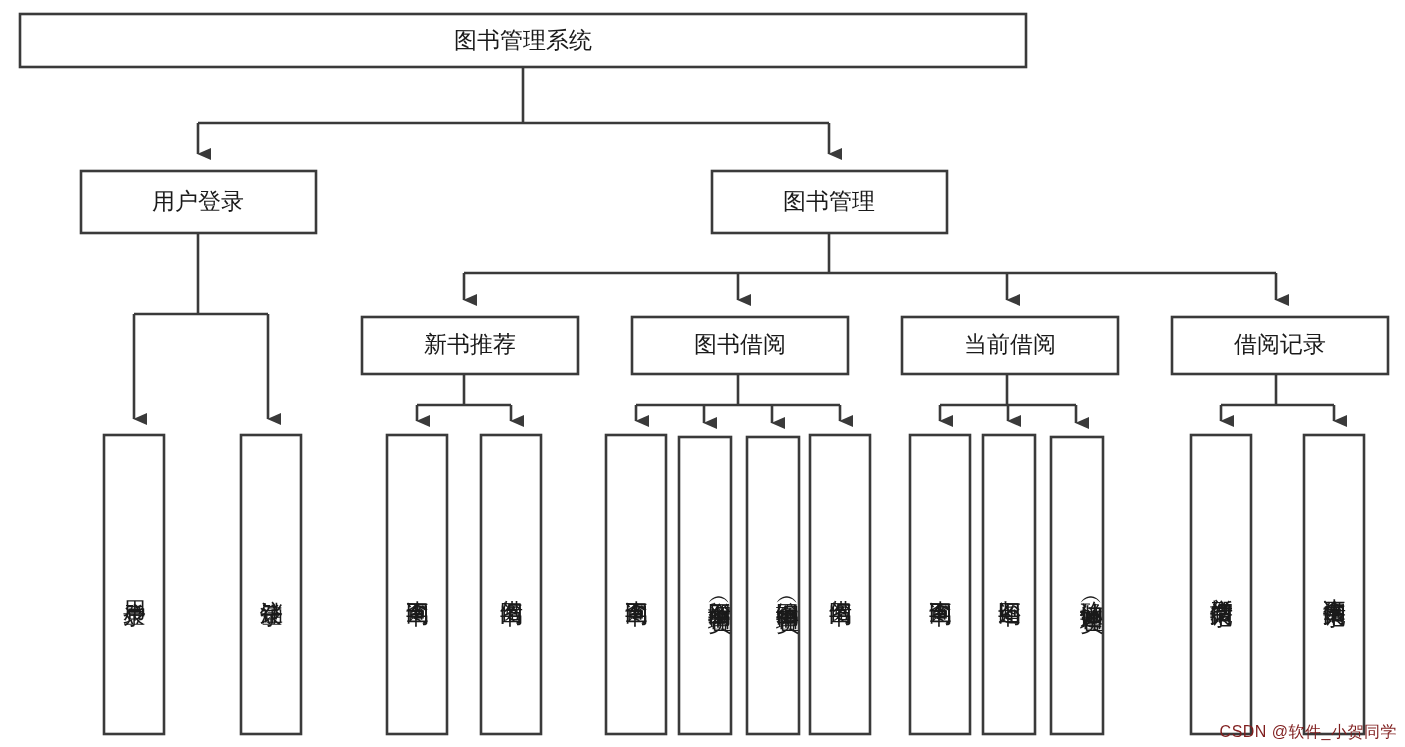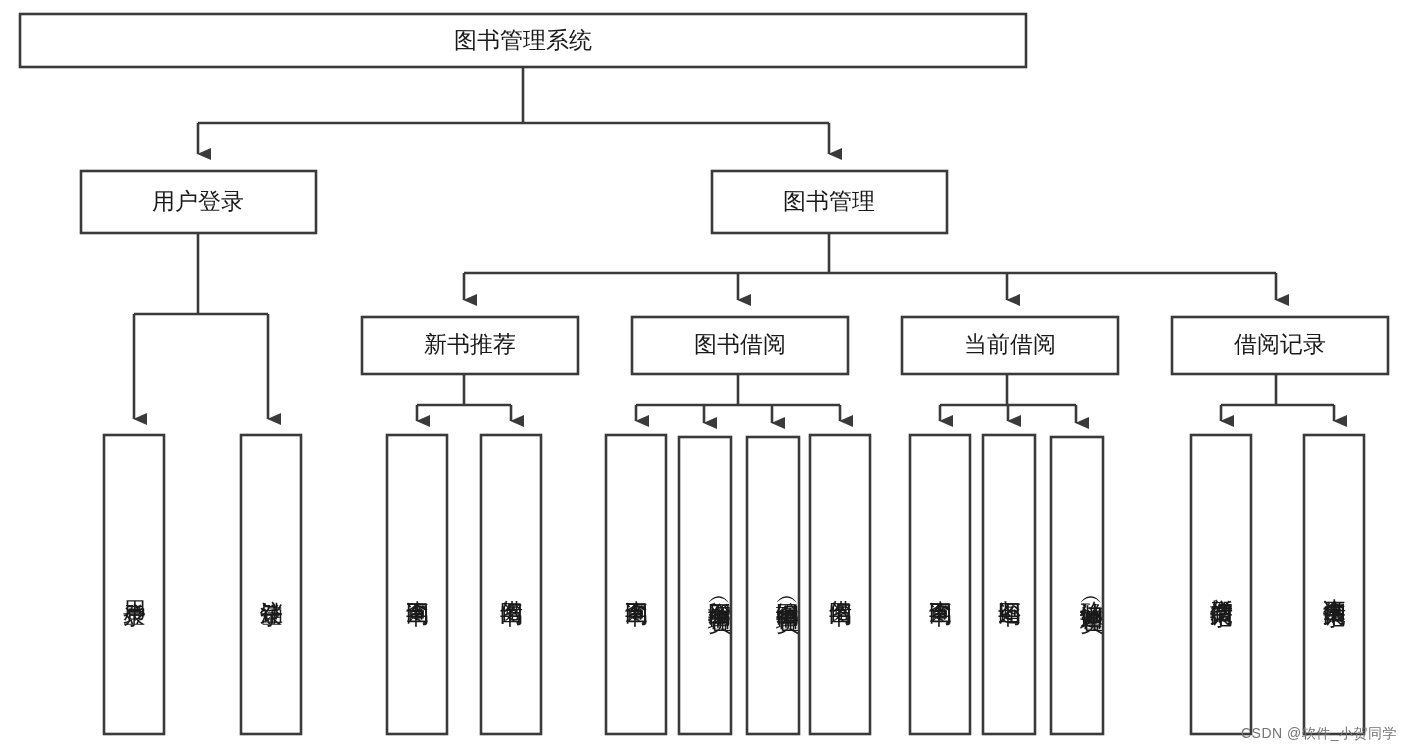--- a/index.html
+++ b/index.html
@@ -62,22 +62,22 @@
     align-items: center;
     justify-content: center;
     white-space: nowrap;
     pointer-events: none;
   }
   .watermark {
     position: absolute;
     right: 8px;
     bottom: 4px;
     font-family: "Liberation Sans", "DejaVu Sans", sans-serif;
-    font-size: 14px;
-    color: #737373;
+    font-size: 16px;
+    color: #7f1d1d;
     letter-spacing: 0.5px;
     white-space: nowrap;
   }
 </style>
 </head>
 <body>
 
 <div id="diagram-root">
 
   <svg id="flowchart" viewBox="0 0 1405 747">

